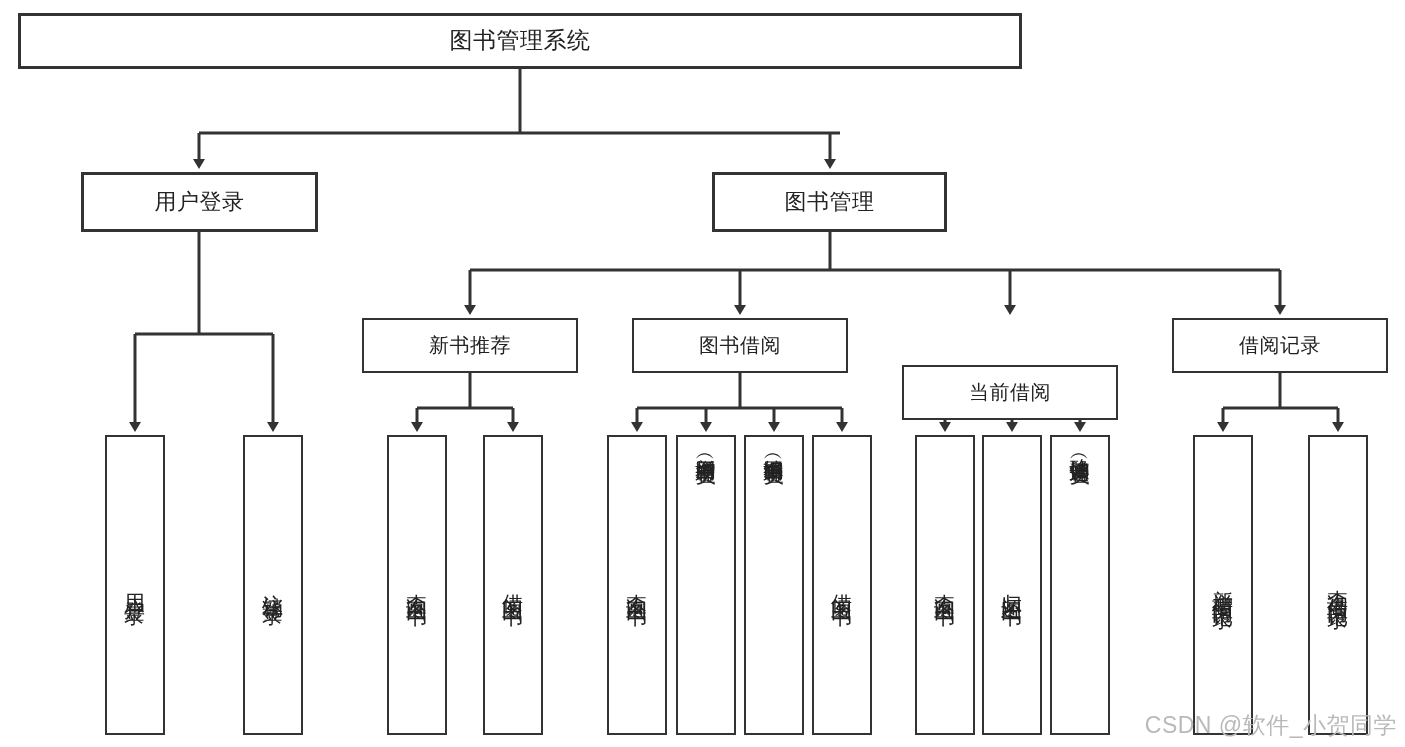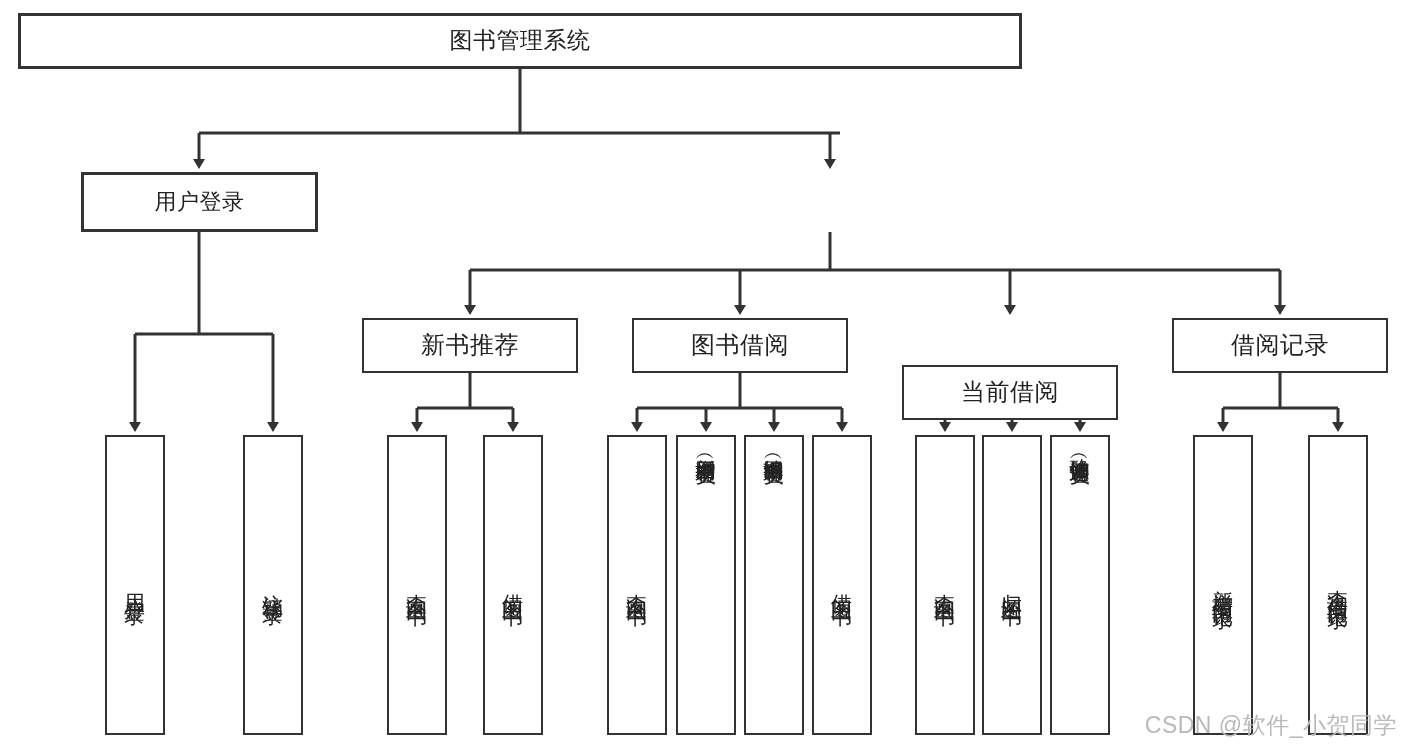--- a/index.html
+++ b/index.html
@@ -66,21 +66,21 @@
   .node.l2-login  { left: 81px;  width: 237px; }
   .node.l2-book   { left: 712px; width: 235px; }
   
   .node.l3 {
     top: 318px;
     height: 55px;
     width: 216px;
     border-width: 2.5px;
   }
   .node.l3 .node-label {
-    font-size: 24px;
+    font-size: 20px;
   }
   .node.l3-a { left: 362px; }
   .node.l3-b { left: 632px; }
   .node.l3-c { left: 902px; margin-top: 47px; }
   .node.l3-d { left: 1172px; }
   
   .node.leaf {
     top: 435px;
     height: 300px;
     width: 60px;
@@ -183,20 +183,23 @@
     </g>
   </svg>
 
   <div class="node root">
     <span class="node-label">图书管理系统</span>
   </div>
 
   <div class="node l2 l2-login">
     <span class="node-label">用户登录</span>
   </div>
+  <div class="node l2 l2-book">
+    <span class="node-label">图书管理</span>
+  </div>
 
   <div class="node l3 l3-a">
     <span class="node-label">新书推荐</span>
   </div>
   <div class="node l3 l3-b">
     <span class="node-label">图书借阅</span>
   </div>
   <div class="node l3 l3-c">
     <span class="node-label">当前借阅</span>
   </div>

